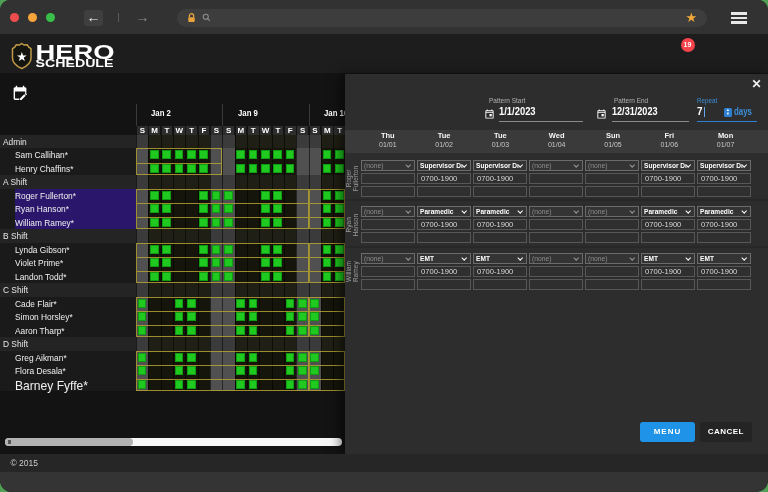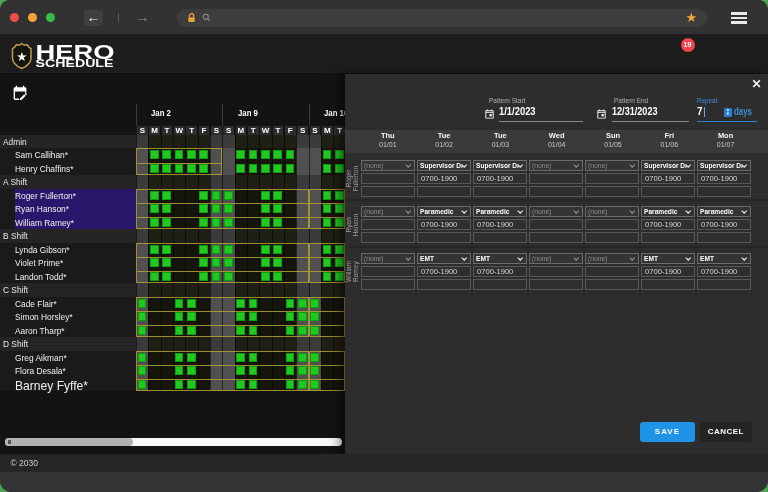--- a/index.html
+++ b/index.html
@@ -736,19 +736,19 @@
       <div style="position:absolute;left:240.0px;top:192.0px;width:53.5px;height:11px;background:#2f2f2f;border:1px solid #575757;box-sizing:border-box;color:#d8d8d8;font-size:8px;line-height:9.5px;padding-left:2.5px"></div>
       <div style="position:absolute;left:240.0px;top:205.0px;width:53.5px;height:11px;background:#2f2f2f;border:1px solid #575757;box-sizing:border-box"></div>
       <div style="position:absolute;left:296.0px;top:179.0px;width:53.5px;height:11px;background:#343434;border:1px solid #6b6b6b;box-sizing:border-box;font-size:7.5px;line-height:9px;padding-left:2px;overflow:hidden;white-space:nowrap"><span style="color:#fff;font-weight:bold"><span style="display:inline-block;transform:scaleX(0.88);transform-origin:0 50%;white-space:nowrap;">EMT</span></span></div>
       <div style="position:absolute;left:341.0px;top:182.4px;width:3.4px;height:3.4px;background:#343434;border-right:1.2px solid #fff;border-bottom:1.2px solid #fff;transform:rotate(45deg);transform-origin:50% 50%"></div>
       <div style="position:absolute;left:296.0px;top:192.0px;width:53.5px;height:11px;background:#2f2f2f;border:1px solid #575757;box-sizing:border-box;color:#d8d8d8;font-size:8px;line-height:9.5px;padding-left:2.5px"><span style="display:inline-block;transform:scaleX(0.95);transform-origin:0 50%;white-space:nowrap;">0700-1900</span></div>
       <div style="position:absolute;left:296.0px;top:205.0px;width:53.5px;height:11px;background:#2f2f2f;border:1px solid #575757;box-sizing:border-box"></div>
       <div style="position:absolute;left:352.0px;top:179.0px;width:53.5px;height:11px;background:#343434;border:1px solid #6b6b6b;box-sizing:border-box;font-size:7.5px;line-height:9px;padding-left:2px;overflow:hidden;white-space:nowrap"><span style="color:#fff;font-weight:bold"><span style="display:inline-block;transform:scaleX(0.88);transform-origin:0 50%;white-space:nowrap;">EMT</span></span></div>
       <div style="position:absolute;left:397.0px;top:182.4px;width:3.4px;height:3.4px;background:#343434;border-right:1.2px solid #fff;border-bottom:1.2px solid #fff;transform:rotate(45deg);transform-origin:50% 50%"></div>
       <div style="position:absolute;left:352.0px;top:192.0px;width:53.5px;height:11px;background:#2f2f2f;border:1px solid #575757;box-sizing:border-box;color:#d8d8d8;font-size:8px;line-height:9.5px;padding-left:2.5px"><span style="display:inline-block;transform:scaleX(0.95);transform-origin:0 50%;white-space:nowrap;">0700-1900</span></div>
       <div style="position:absolute;left:352.0px;top:205.0px;width:53.5px;height:11px;background:#2f2f2f;border:1px solid #575757;box-sizing:border-box"></div>
-      <div style="position:absolute;left:294.8px;top:348.4px;width:55.3px;height:20.5px;background:#1f93e8;border-radius:3px;color:#fff;font-size:8px;font-weight:bold;letter-spacing:1px;text-align:center;line-height:20.5px">SAVE</div>
+      <div style="position:absolute;left:294.8px;top:348.4px;width:55.3px;height:20.5px;background:#1f93e8;border-radius:3px;color:#fff;font-size:8px;font-weight:bold;letter-spacing:1px;text-align:center;line-height:20.5px">MENU</div>
       <div style="position:absolute;left:355px;top:348.4px;width:51.6px;height:20.5px;background:#242424;border-radius:3px;color:#fff;font-size:8px;font-weight:bold;letter-spacing:0.5px;text-align:center;line-height:20.5px">CANCEL</div>
     </div>
 <div style="position:absolute;left:0;top:453.5px;width:768px;height:18px;background:#262626">
-  <div style="position:absolute;left:10.5px;top:4px;color:#cccccc;font-size:8.5px">© 2030</div>
+  <div style="position:absolute;left:10.5px;top:4px;color:#cccccc;font-size:8.5px">© 2015</div>
 </div>
 <div style="position:absolute;left:0;top:471.5px;width:768px;height:20.5px;background:#343434"></div>
 </div>
 </body></html>

